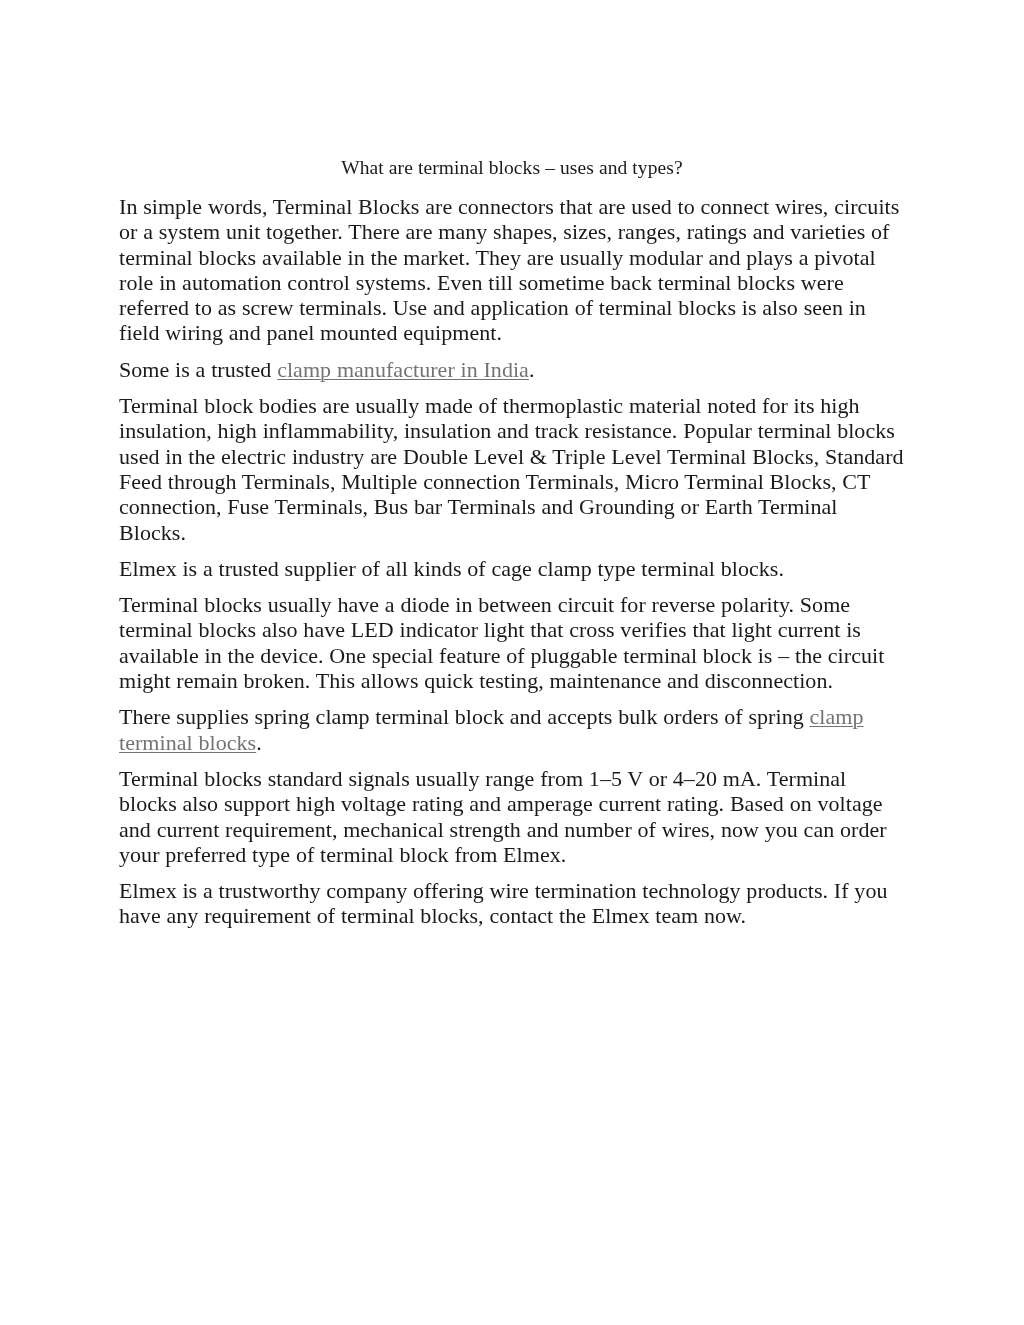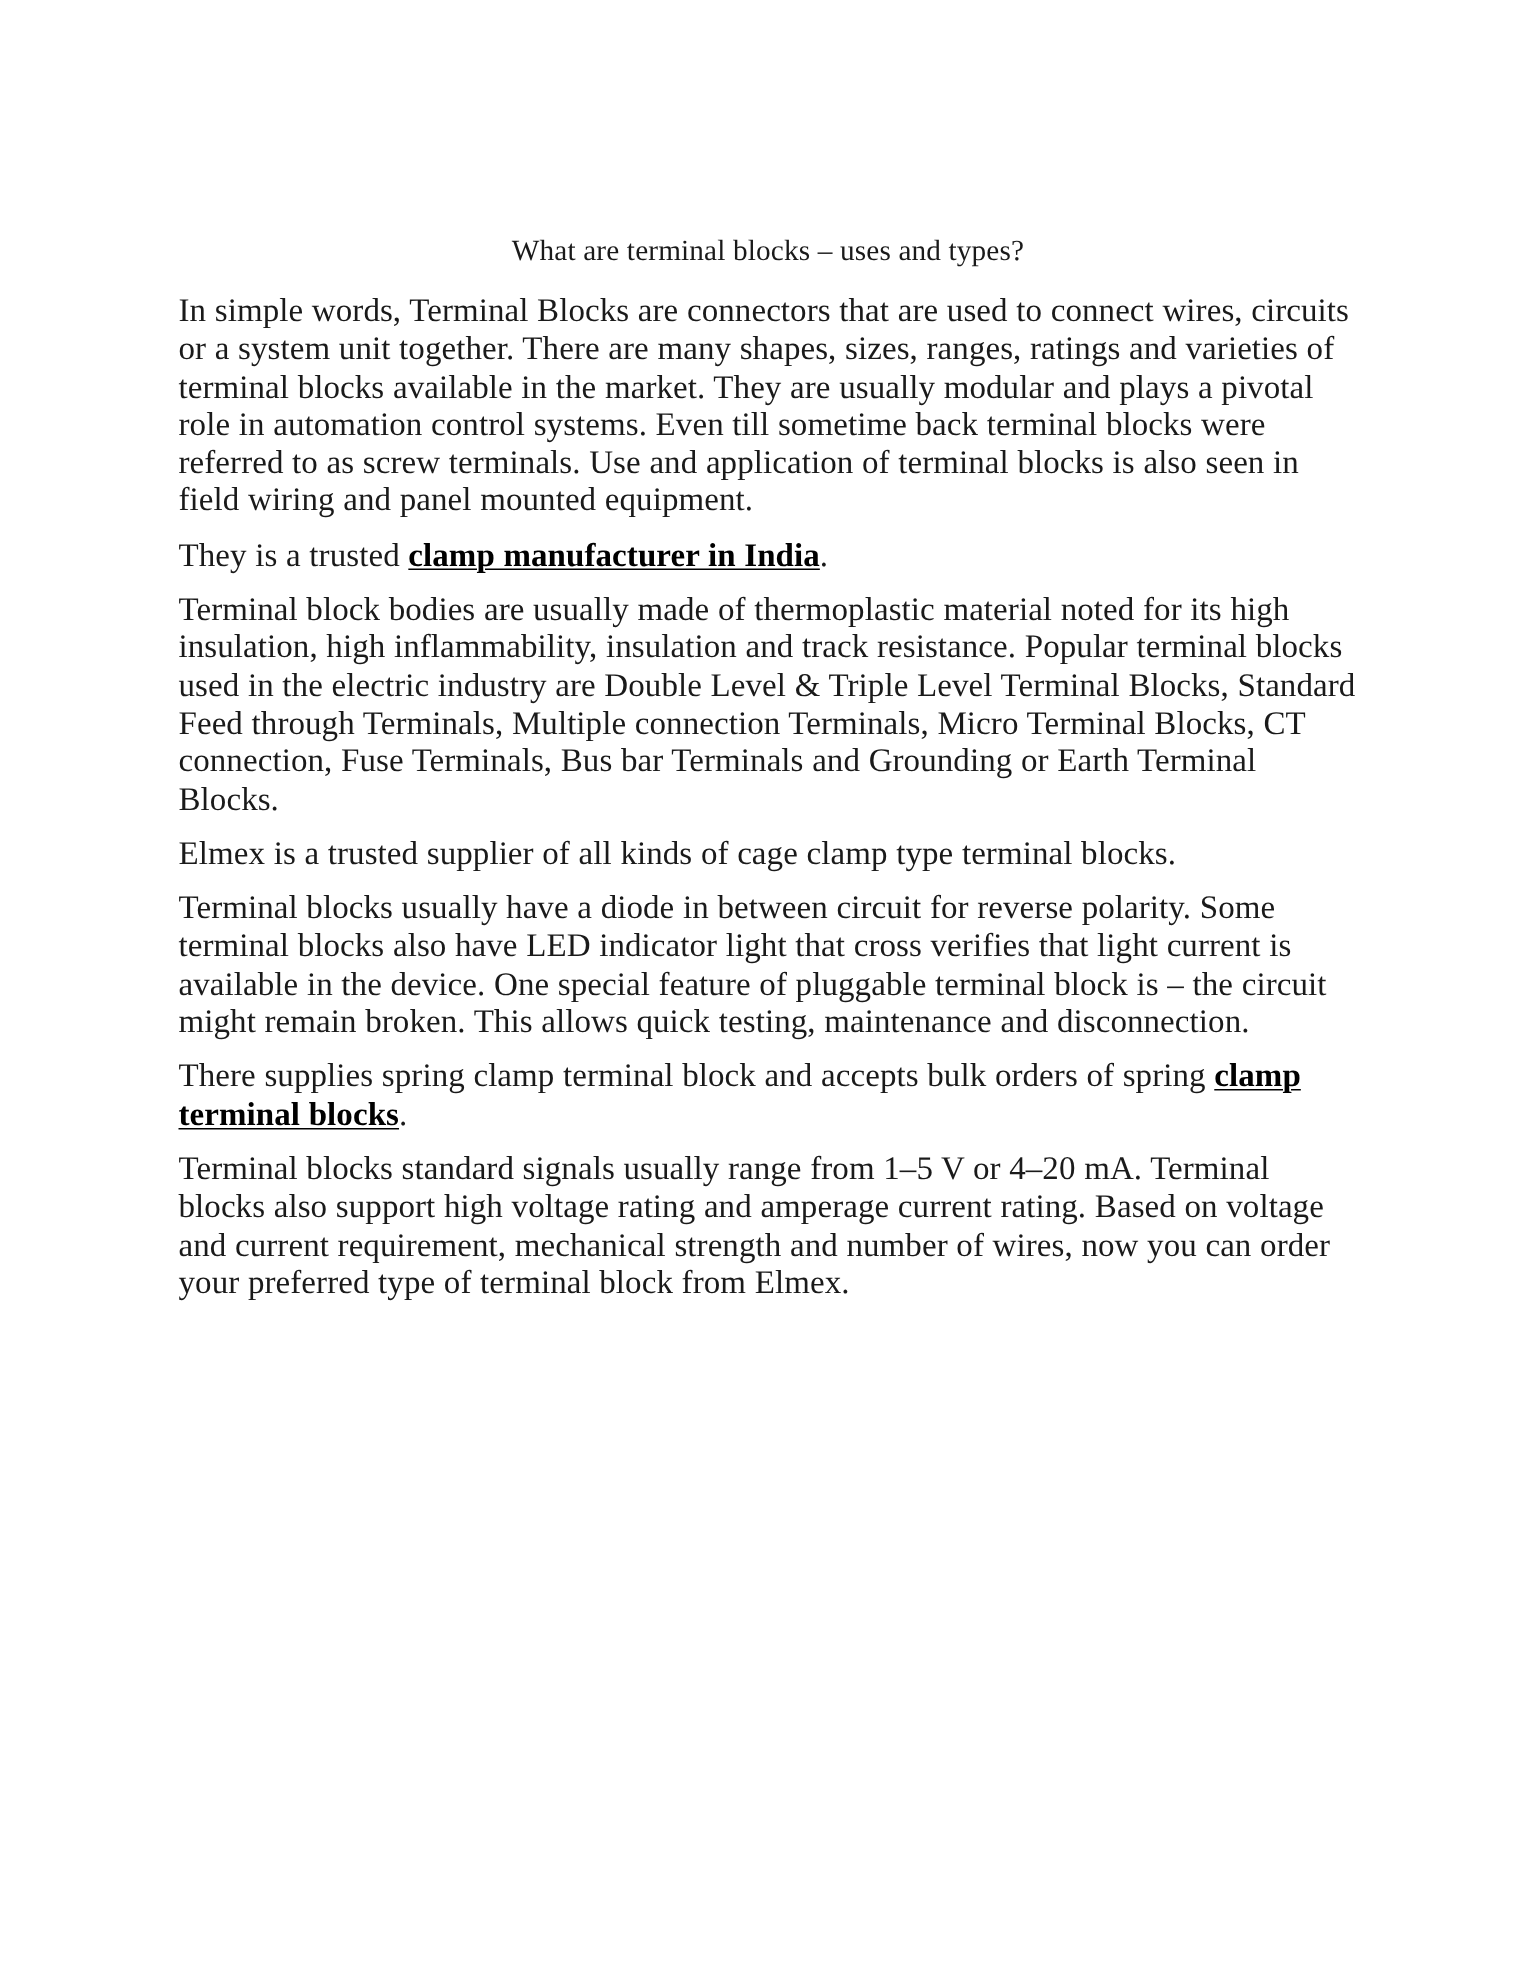--- a/index.html
+++ b/index.html
@@ -38,49 +38,49 @@
     color: #1a1a1a;
     text-align: left;
     letter-spacing: 0.05px;
     word-spacing: 0.2px;
   }
   .body-text:last-child {
     margin-bottom: 0;
   }
   a.doc-link,
   .doc-link {
-    color: #000000;
+    color: #737373;
     text-decoration: underline;
     text-underline-offset: 2px;
     text-decoration-thickness: 1px;
     cursor: pointer;
-    font-weight: bold;
   }
   .p-wrap {
     max-width: 786px;
   }
 </style>
 </head>
 <body>
 
 <div class="page">
 
   <h1 class="doc-title">What are terminal blocks – uses and types?</h1>
 
   <div class="p-wrap">
 
     <p class="body-text">In simple words, Terminal Blocks are connectors that are used to connect wires, circuits or a system unit together. There are many shapes, sizes, ranges, ratings and varieties of terminal blocks available in the market. They are usually modular and plays a pivotal role in automation control systems. Even till sometime back terminal blocks were referred to as screw terminals. Use and application of terminal blocks is also seen in field wiring and panel mounted equipment.</p>
 
-    <p class="body-text"><span>They is a trusted </span><a class="doc-link">clamp manufacturer in India</a><span>.</span></p>
+    <p class="body-text"><span>Some is a trusted </span><a class="doc-link">clamp manufacturer in India</a><span>.</span></p>
 
     <p class="body-text">Terminal block bodies are usually made of thermoplastic material noted for its high insulation, high inflammability, insulation and track resistance. Popular terminal blocks used in the electric industry are Double Level &amp; Triple Level Terminal Blocks, Standard Feed through Terminals, Multiple connection Terminals, Micro Terminal Blocks, CT connection, Fuse Terminals, Bus bar Terminals and Grounding or Earth Terminal Blocks.</p>
 
     <p class="body-text">Elmex is a trusted supplier of all kinds of cage clamp type terminal blocks.</p>
 
     <p class="body-text">Terminal blocks usually have a diode in between circuit for reverse polarity. Some terminal blocks also have LED indicator light that cross verifies that light current is available in the device. One special feature of pluggable terminal block is – the circuit might remain broken. This allows quick testing, maintenance and disconnection.</p>
 
     <p class="body-text"><span>There supplies spring clamp terminal block and accepts bulk orders of spring </span><a class="doc-link">clamp terminal blocks</a><span>.</span></p>
 
     <p class="body-text">Terminal blocks standard signals usually range from 1–5 V or 4–20 mA. Terminal blocks also support high voltage rating and amperage current rating. Based on voltage and current requirement, mechanical strength and number of wires, now you can order your preferred type of terminal block from Elmex.</p>
 
+    <p class="body-text">Elmex is a trustworthy company offering wire termination technology products. If you have any requirement of terminal blocks, contact the Elmex team now.</p>
 
   </div>
 </div>
 
 </body></html>

